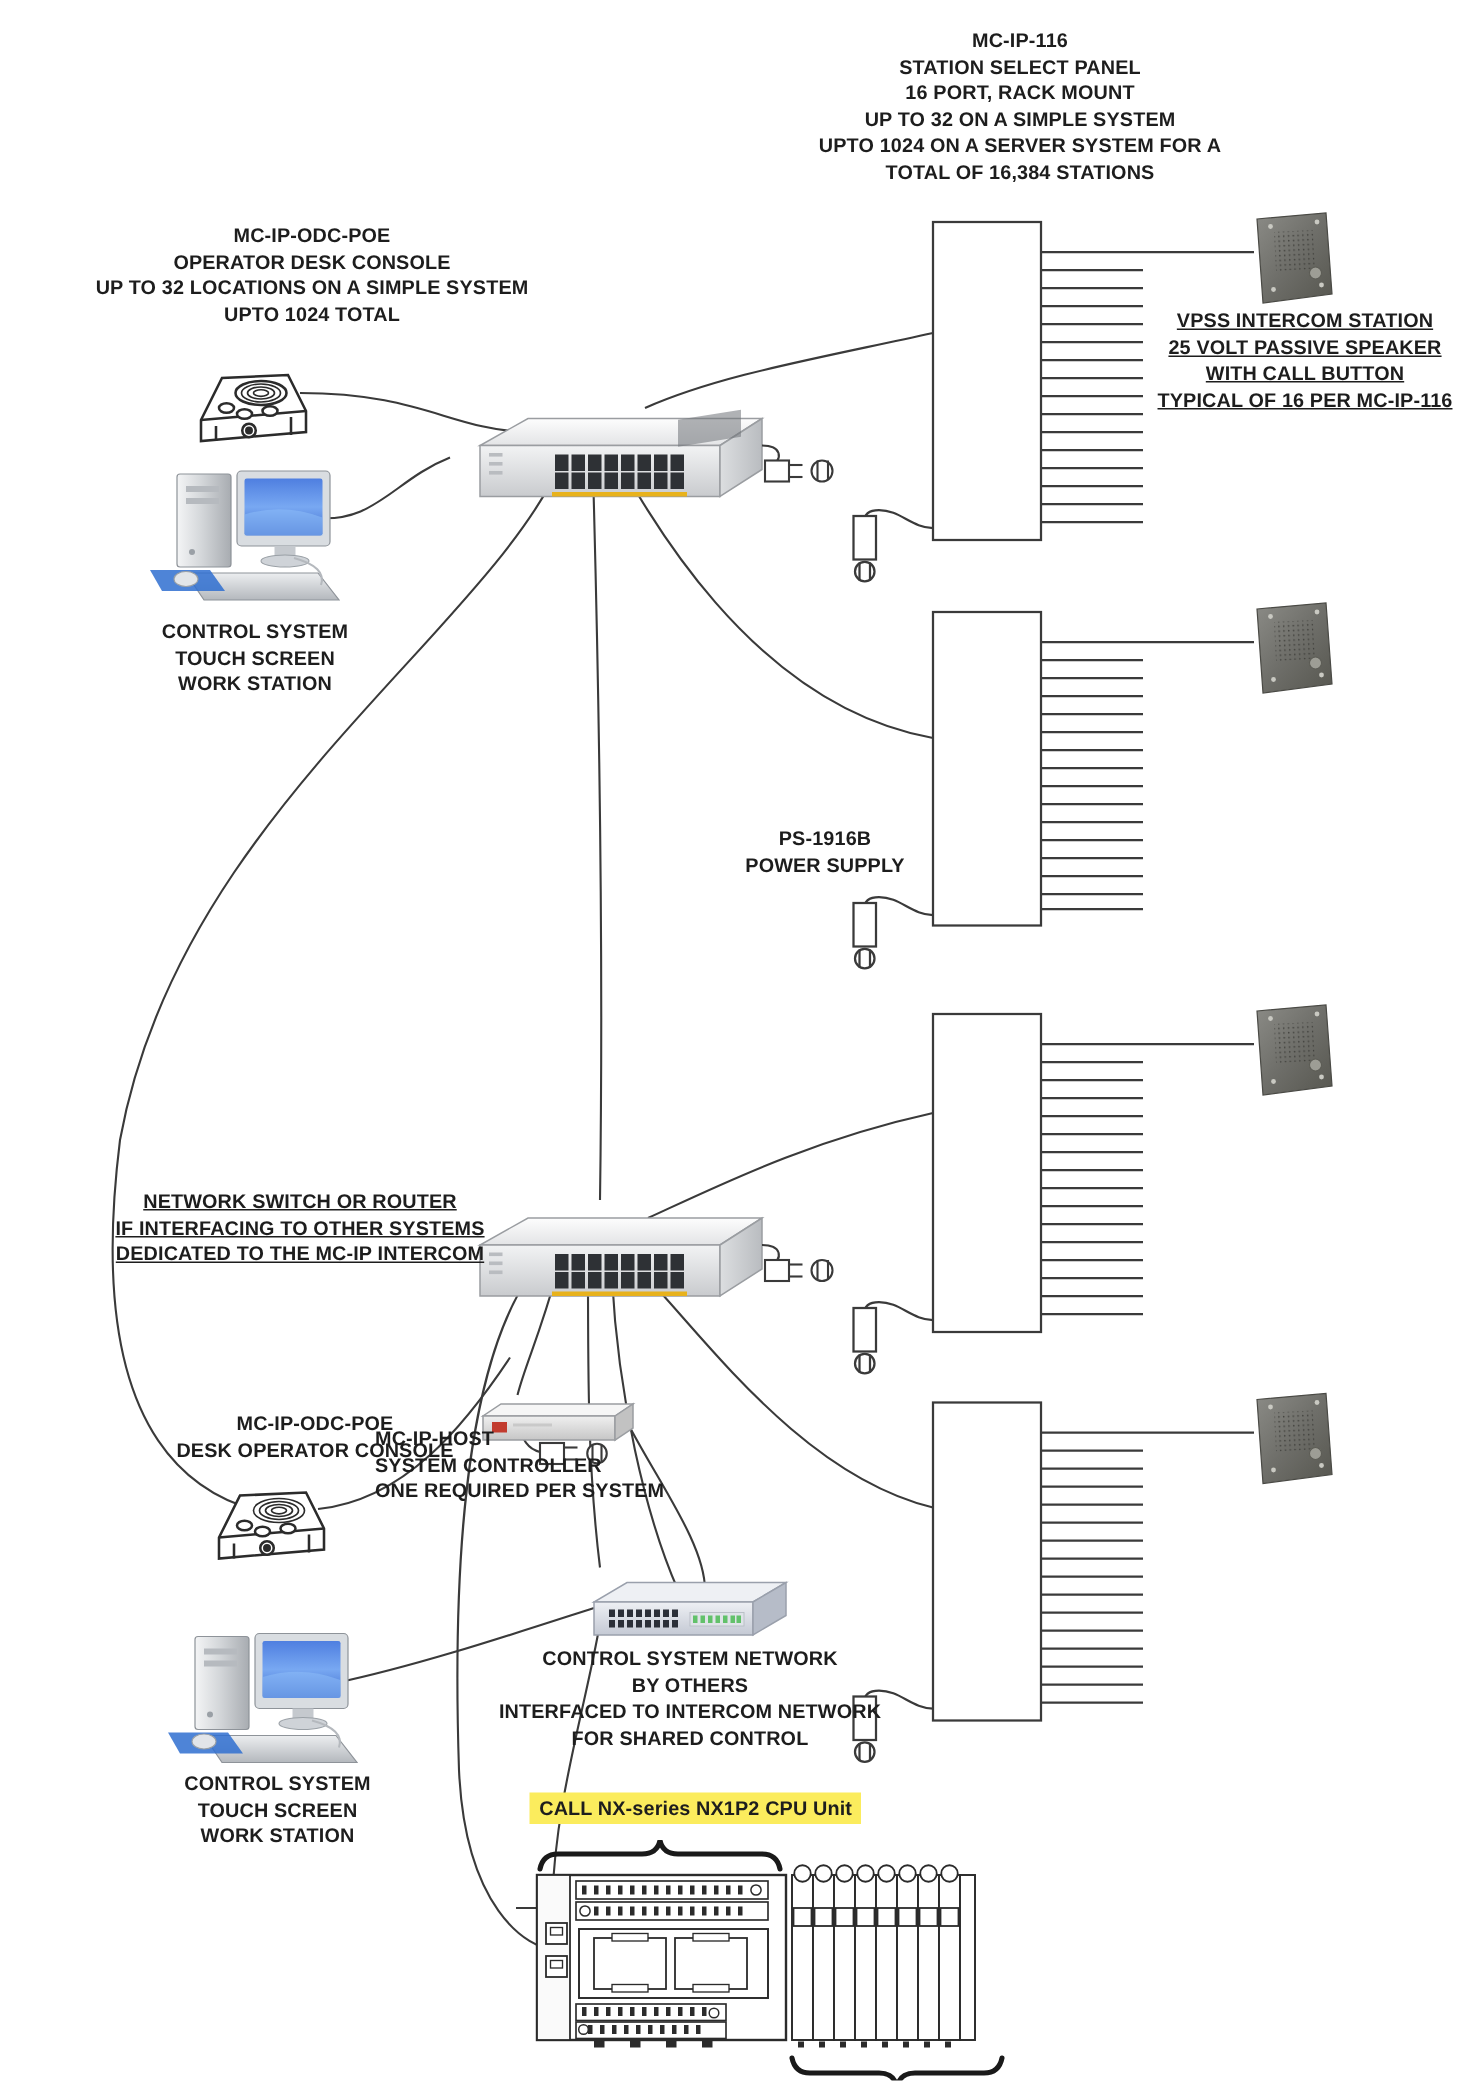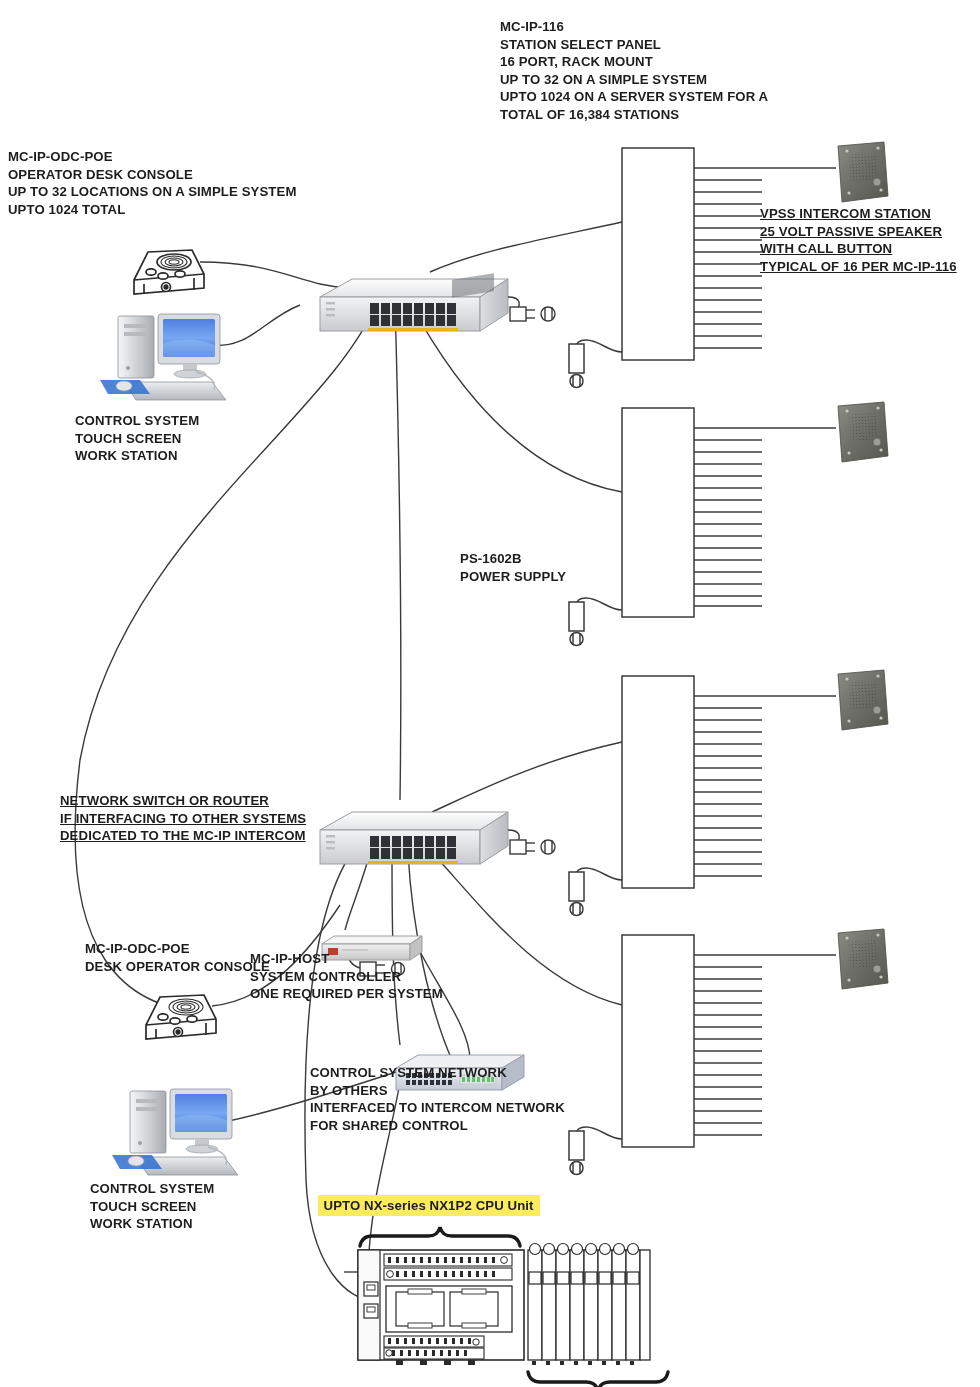--- a/index.html
+++ b/index.html
@@ -1,20 +1,20 @@
 <!DOCTYPE html>
 <html><head>
 <meta charset="utf-8">
 <style>
   html,body{margin:0;padding:0;background:#ffffff;}
   body{width:980px;height:1387px;position:relative;overflow:hidden;
        font-family:"Liberation Sans","DejaVu Sans",sans-serif;color:#1a1a1a;}
   .stage{position:absolute;left:0;top:0;width:980px;height:1387px;}
   .svgwrap{position:absolute;left:0;top:0;width:980px;height:1387px;}
-  .lbl{position:absolute;font-size:13.2px;line-height:17.5px;
+  .lbl{position:absolute;text-align:center;font-size:13.2px;line-height:17.5px;
        font-weight:700;letter-spacing:.1px;white-space:pre;color:#1d1d1d;}
   .hl{background:#fbec5d;padding:2px 6px 2px 6px;display:inline-block;
       font-weight:700;font-size:13.2px;}
 </style>
 </head>
 <body>
 
 <div class="stage">
 
 <svg class="svgwrap" viewBox="0 0 980 1387" xmlns="http://www.w3.org/2000/svg">
@@ -584,40 +584,40 @@
 
 <div class="lbl" style="left:760px;top:205px;width:220px;text-decoration:underline;">VPSS INTERCOM STATION
 25 VOLT PASSIVE SPEAKER
 WITH CALL BUTTON
 TYPICAL OF 16 PER MC-IP-116</div>
 
 <div class="lbl" style="left:75px;top:412px;width:190px;">CONTROL SYSTEM
 TOUCH SCREEN
 WORK STATION</div>
 
-<div class="lbl" style="left:460px;top:550px;width:180px;">PS-1602B
+<div class="lbl" style="left:460px;top:550px;width:180px;">PS-1916B
 POWER SUPPLY</div>
 
 <div class="lbl" style="left:60px;top:792px;width:280px;text-decoration:underline;">NETWORK SWITCH OR ROUTER
 IF INTERFACING TO OTHER SYSTEMS
 DEDICATED TO THE MC-IP INTERCOM</div>
 
 <div class="lbl" style="left:85px;top:940px;width:250px;">MC-IP-ODC-POE
 DESK OPERATOR CONSOLE</div>
 
 <div class="lbl" style="left:250px;top:950px;width:260px;text-align:left;">MC-IP-HOST
 SYSTEM CONTROLLER
 ONE REQUIRED PER SYSTEM</div>
 
-<div class="lbl" style="left:310px;top:1064px;width:300px;">CONTROL SYSTEM NETWORK
+<div class="lbl" style="left:310px;top:1097px;width:300px;">CONTROL SYSTEM NETWORK
 BY OTHERS
 INTERFACED TO INTERCOM NETWORK
 FOR SHARED CONTROL</div>
 
 <div class="lbl" style="left:310px;top:1177px;width:300px;">
-  <span class="hl">UPTO NX-series NX1P2 CPU Unit</span>
+  <span class="hl">CALL NX-series NX1P2 CPU Unit</span>
 </div>
 
 <div class="lbl" style="left:90px;top:1180px;width:190px;">CONTROL SYSTEM
 TOUCH SCREEN
 WORK STATION</div>
 
 </div>
 
 </body></html>

